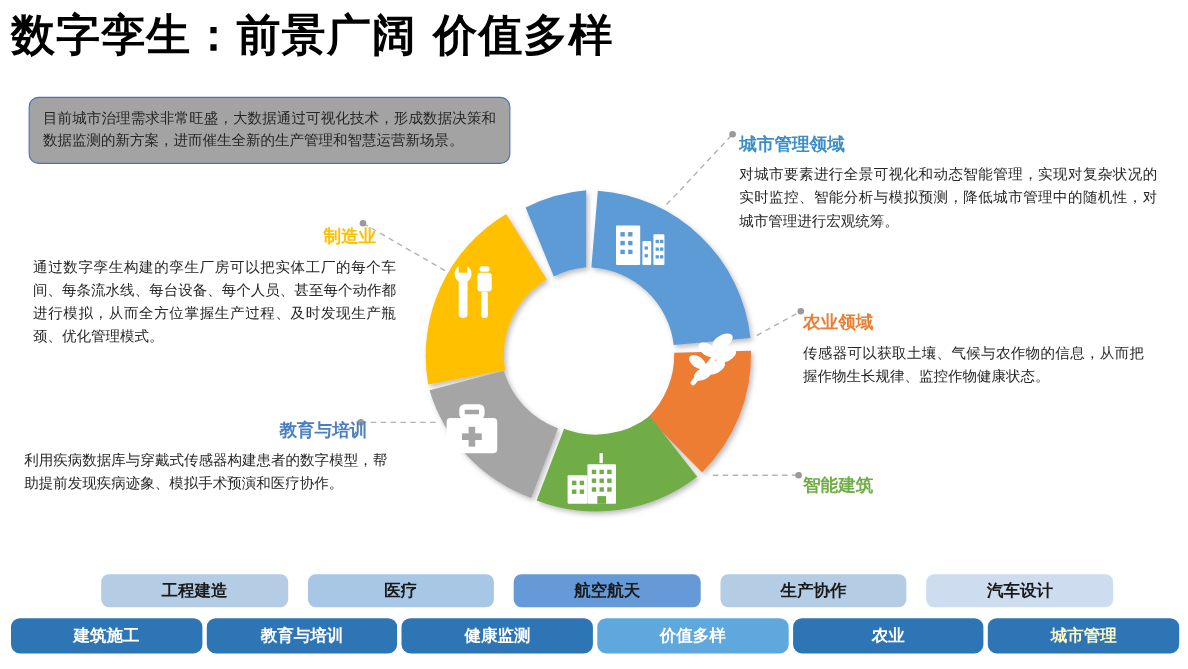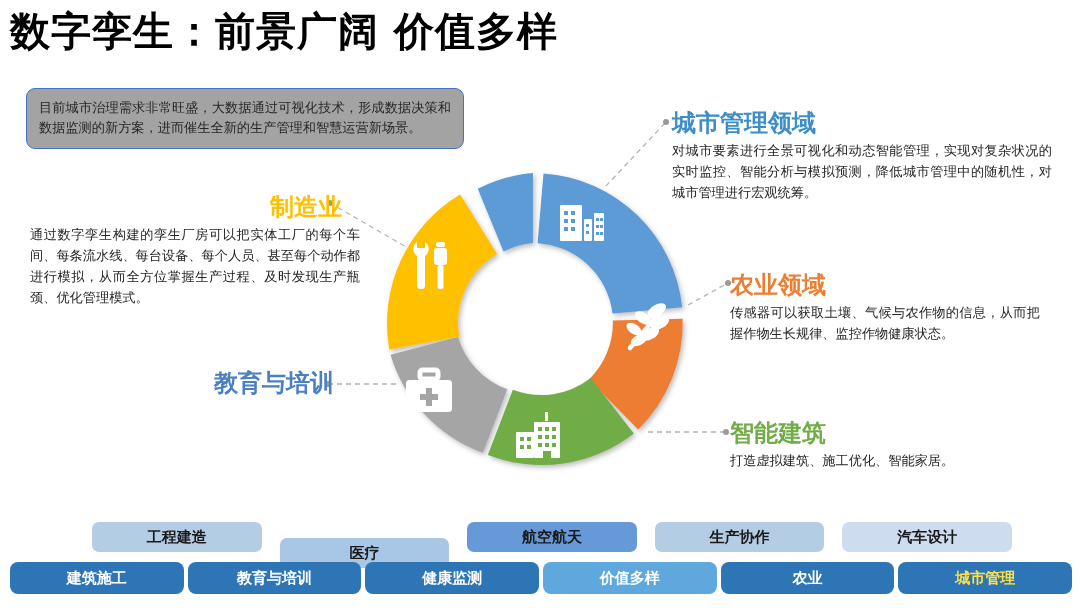--- a/index.html
+++ b/index.html
@@ -39,22 +39,22 @@
   
   .conn{position:absolute;pointer-events:none;}
   .dot{
     position:absolute;width:6px;height:6px;border-radius:50%;
     background:#9a9a9a;
   }
 
   
   .blk{position:absolute;}
   .blk h3{
-    margin:2px 0 4px 0;
-    font-size:24px;font-weight:bold;line-height:26px;
+    margin:10px 0 4px 0;
+    font-size:16px;font-weight:bold;line-height:26px;
     font-family:"DejaVu Sans","Liberation Sans",sans-serif;
   }
   .blk p{
     margin:0;font-size:13.2px;line-height:21px;color:#262626;
   }
 
   .b-city{left:672px;top:108px;width:400px;}
   .b-city h3{color:#3C8DC8;}
   .b-city p{text-align:justify;width:380px;}
 
@@ -243,41 +243,41 @@
     <p>对城市要素进行全景可视化和动态智能管理，实现对复杂状况的实时监控、智能分析与模拟预测，降低城市管理中的随机性，对城市管理进行宏观统筹。</p>
   </div>
 
   <div class="blk b-agri">
     <h3 style="color: rgb(237, 125, 49);">农业领域</h3>
     <p>传感器可以获取土壤、气候与农作物的信息，从而把握作物生长规律、监控作物健康状态。</p>
   </div>
 
   <div class="blk b-build">
     <h3 style="color: rgb(112, 173, 71);">智能建筑</h3>
-    <p>打造虚拟建筑、施工优化、智能家居。</p>
   </div>
 
   <div class="blk b-manu">
     <h3 style="color: rgb(255, 192, 0);">制造业</h3>
     <p>通过数字孪生构建的孪生厂房可以把实体工厂的每个车间、每条流水线、每台设备、每个人员、甚至每个动作都进行模拟，从而全方位掌握生产过程、及时发现生产瓶颈、优化管理模式。</p>
   </div>
 
   <div class="blk b-med">
     <h3 style="color: rgb(74, 127, 193);">教育与培训</h3>
+    <p>利用疾病数据库与穿戴式传感器构建患者的数字模型，帮助提前发现疾病迹象、模拟手术预演和医疗协作。</p>
   </div>
 
   <div class="tagrow row1" id="tagrow1">
       <div class="tag" style="background: rgb(180, 204, 228); color: rgb(26, 26, 26);">工程建造</div>
-      <div class="tag" style="background: rgb(168, 198, 229); color: rgb(26, 26, 26); margin-top: 16px;">医疗</div>
+      <div class="tag" style="background: rgb(168, 198, 229); color: rgb(26, 26, 26);">医疗</div>
       <div class="tag" style="background: rgb(102, 153, 216); color: rgb(26, 26, 26);">航空航天</div>
       <div class="tag" style="background: rgb(180, 204, 228); color: rgb(26, 26, 26);">生产协作</div>
       <div class="tag" style="background: rgb(205, 221, 239); color: rgb(26, 26, 26);">汽车设计</div>
     </div>
   <div class="tagrow row2" id="tagrow2">
       <div class="tag" style="background: rgb(46, 117, 182); color: rgb(255, 255, 255);">建筑施工</div>
       <div class="tag" style="background: rgb(46, 117, 182); color: rgb(255, 255, 255);">教育与培训</div>
       <div class="tag" style="background: rgb(46, 117, 182); color: rgb(255, 255, 255);">健康监测</div>
       <div class="tag" style="background: rgb(95, 168, 222); color: rgb(255, 255, 255);">价值多样</div>
       <div class="tag" style="background: rgb(46, 117, 182); color: rgb(255, 255, 255);">农业</div>
-      <div class="tag" style="background: rgb(46, 117, 182); color: #fde047; text-align: right;">城市管理</div>
+      <div class="tag" style="background: rgb(46, 117, 182); color: #fef9c3; text-align: right;">城市管理</div>
     </div>
 
 </div>
 
 </body></html>

